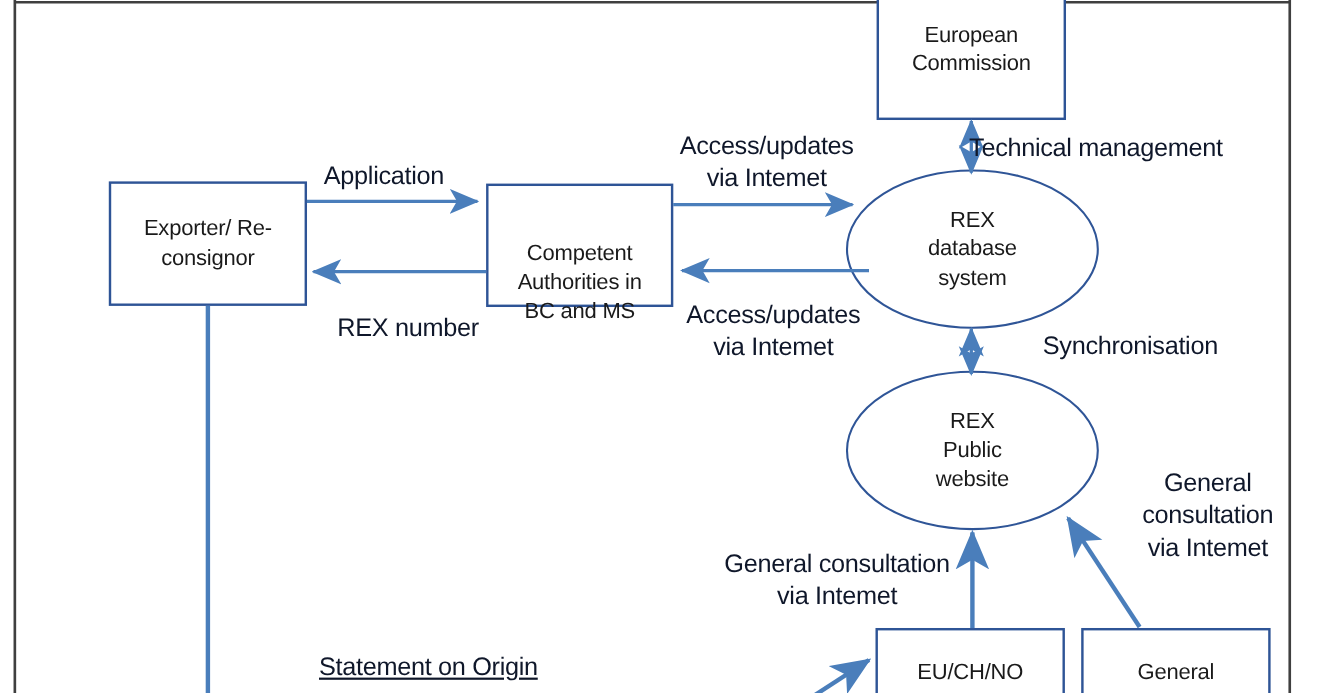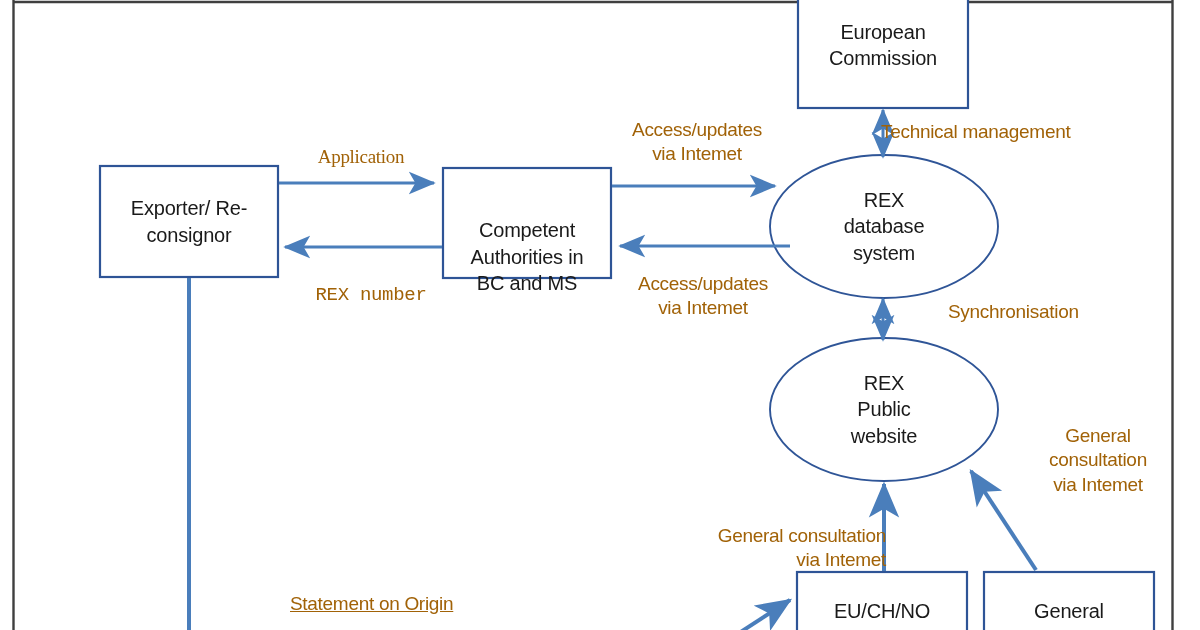--- a/index.html
+++ b/index.html
@@ -36,23 +36,23 @@
     font-family: "Liberation Sans", sans-serif;
     font-size: 20px;
     line-height: 1.32;
     letter-spacing: -0.2px;
     white-space: pre-line;
     pointer-events: none;
   }
   .edge-label {
     position: absolute;
     text-align: center;
-    color: #a16207;
+    color: #0f172a;
     font-family: "Liberation Sans", sans-serif;
-    font-size: 19px;
+    font-size: 23px;
     line-height: 1.28;
     letter-spacing: -0.3px;
     white-space: pre-line;
     pointer-events: none;
   }
 </style>
 </head>
 <body>
 
 <div id="canvas">
@@ -148,36 +148,36 @@
 system</div>
 
   <div class="node-label" style="left:770px; top:338px; width:228px; height:143px;">REX
 Public
 website</div>
 
   <div class="node-label" style="left:797px; top:572px; width:170px; height:80px; justify-content:flex-start; padding-top:26px; box-sizing:border-box;">EU/CH/NO</div>
 
   <div class="node-label" style="left:984px; top:572px; width:170px; height:80px; justify-content:flex-start; padding-top:26px; box-sizing:border-box;">General</div>
 
-  <div class="edge-label" style="left:286px; top:145px; width:150px; text-align:center;font-family:Liberation Serif, serif;">Application</div>
+  <div class="edge-label" style="left:274px; top:145px; width:150px; text-align:center;">Application</div>
 
-  <div class="edge-label" style="left:286px; top:283px; width:170px; text-align:center;font-family:Liberation Mono, monospace;">REX number</div>
+  <div class="edge-label" style="left:286px; top:283px; width:170px; text-align:center;">REX number</div>
 
   <div class="edge-label" style="left:606px; top:118px; width:182px; text-align:center;">Access/updates
 via Intemet</div>
 
   <div class="edge-label" style="left:612px; top:272px; width:182px; text-align:center;">Access/updates
 via Intemet</div>
 
   <div class="edge-label" style="left:881px; top:120px; width:280px; text-align:left;">Technical management</div>
 
   <div class="edge-label" style="left:904px; top:300px; width:210px; text-align:left;margin-left:44px;">Synchronisation</div>
 
   <div class="edge-label" style="left:1018px; top:424px; width:160px; text-align:center;">General
 consultation
 via Intemet</div>
 
-  <div class="edge-label" style="left:636px; top:498px; width:250px; text-align:right;margin-top:26px;">General consultation
+  <div class="edge-label" style="left:636px; top:498px; width:250px; text-align:center;">General consultation
 via Intemet</div>
 
   <div class="edge-label" style="left:290px; top:592px; width:260px; text-align:left;text-decoration:underline;">Statement on Origin</div>
 
 </div>
 
 </body></html>

